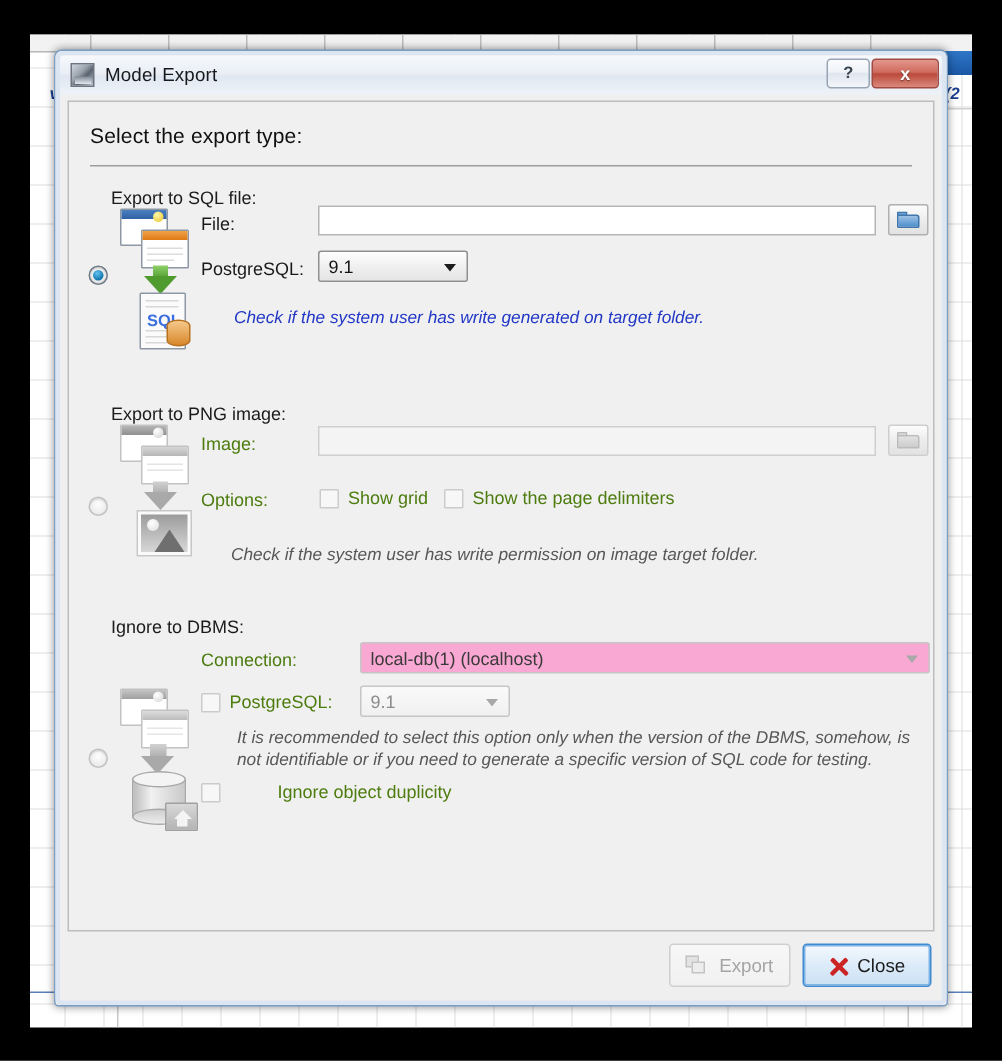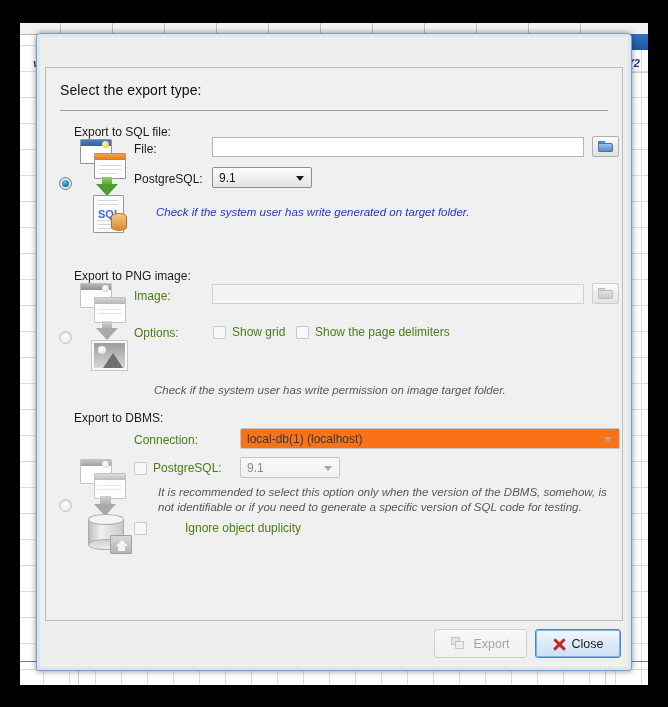--- a/index.html
+++ b/index.html
@@ -84,21 +84,21 @@
   .folder .t{position:absolute;left:0;top:0;width:7px;height:3px;border-radius:1px 1px 0 0;
     background:#6ba0d6;border:1px solid #3f77ad;border-bottom:none;box-sizing:border-box;}
   .folder.dis .b{background:linear-gradient(to bottom,#e2e2e2,#cccccc);border-color:#bbbbbb;}
   .folder.dis .t{background:#d6d6d6;border-color:#bbbbbb;}
 
   .combo{height:21px;border:1px solid #8f8f8f;border-radius:2px;box-sizing:border-box;
     background:linear-gradient(to bottom,#fdfdfd,#f0f0f0 50%,#e4e4e4);
     display:flex;align-items:center;position:relative;padding-left:6px;font-size:12px;color:#151515;}
   .combo .arw{position:absolute;right:7px;top:50%;margin-top:-2px;width:0;height:0;
     border-left:4.5px solid transparent;border-right:4.5px solid transparent;border-top:5px solid #1b1b1b;}
-  .combo.flat{border:1px solid #c6c6c6;background:#f97316;color:#3a3a3a;}
+  .combo.flat{border:1px solid #c6c6c6;background:#f9a8d4;color:#3a3a3a;}
   .combo.flat .arw{border-top-color:#a8a8a8;}
   .combo.dis{border:1px solid #c6c6c6;background:linear-gradient(to bottom,#fafafa,#f0f0f0);color:#8c8c8c;}
   .combo.dis .arw{border-top-color:#a8a8a8;}
 
   .chk{width:13px;height:13px;border:1px solid #b6b6b6;box-sizing:border-box;border-radius:1px;
     background:linear-gradient(to bottom,#ffffff,#f6f6f6);}
   .chk.dis{border-color:#cbcbcb;background:#f7f7f7;}
 
   .hint{font-size:11.5px;font-style:italic;color:#2237c6;}
   .hint.gray{color:#575757;}
@@ -150,20 +150,28 @@
     <span class="bg-txt" style="left:598px;top:34px;">(2</span>
     <div class="bg-vline" style="left:58px;top:11px;bottom:0;"></div>
     <div class="bg-vline" style="left:585px;top:27px;bottom:0;"></div>
     <div class="bg-hline" style="left:58px;top:49px;width:570px;"></div>
     <div class="bg-hline" style="left:0px;top:638px;width:628px;background:#5a7fb5;"></div>
   </div>
 
   <div class="dialog">
     <div class="dlg-frame"></div>
 
+    <div class="titlebar">
+      <span class="title-ico"></span>
+      <span class="title-text">Model Export</span>
+      <span class="tb-btns">
+        <span class="tb-btn">?</span>
+        <span class="tb-btn close">x</span>
+      </span>
+    </div>
 
     <div class="content">
 
       <div class="hdr">Select the export type:</div>
       <div class="hdr-rule"></div>
 
       <div class="grp" style="margin-top:14px;height:133px;">
         <div class="grp-label" style="position:absolute;left:28px;top:0;">Export to SQL file:</div>
 
         <span class="radio on" style="position:absolute;left:13px;top:52px;"></span>
@@ -244,25 +252,25 @@
               <span class="b"></span>
             </span>
         </div>
 
         <div class="lbl dis" style="position:absolute;left:88px;top:57px;">Options:</div>
         <span class="chk dis" style="position:absolute;left:167px;top:57px;"></span>
         <div class="lbl dis" style="position:absolute;left:186px;top:56px;">Show grid</div>
         <span class="chk dis" style="position:absolute;left:250px;top:57px;"></span>
         <div class="lbl dis" style="position:absolute;left:269px;top:56px;text-align:center;">Show the page delimiters</div>
 
-        <div class="hint gray" style="position:absolute;left:108px;top:95px;margin-top:20px;">Check if the system user has write permission on image target folder.</div>
+        <div class="hint gray" style="position:absolute;left:108px;top:95px;">Check if the system user has write permission on image target folder.</div>
       </div>
 
       <div class="grp" style="margin-top:14px;height:178px;">
-        <div class="grp-label" style="position:absolute;left:28px;top:0;">Export to DBMS:</div>
+        <div class="grp-label" style="position:absolute;left:28px;top:0;">Ignore to DBMS:</div>
 
         <span class="radio off" style="position:absolute;left:13px;top:88px;"></span>
 
         <div class="bigicon" style="position:absolute;left:34px;top:48px;height:98px;">
           <div class="win" style="left:0;top:0;width:32px;height:25px;border-color:#c2c2c2;">
             <div class="bar" style="background:linear-gradient(to bottom,#c4c4c4,#a0a0a0);"></div>
             <span style="position:absolute;right:2px;top:1px;width:7px;height:7px;border-radius:50%;background:radial-gradient(circle at 35% 30%,#ffffff,#d4d4d4);"></span>
           </div>
           <div class="win" style="left:14px;top:14px;width:32px;height:26px;border-color:#c2c2c2;">
             <div class="bar" style="background:linear-gradient(to bottom,#dcdcdc,#bcbcbc);"></div>
@@ -299,21 +307,21 @@
 
         <span class="chk dis" style="position:absolute;left:88px;top:111px;"></span>
         <div class="lbl dis" style="position:absolute;left:107px;top:110px;margin-left:32px;">Ignore object duplicity</div>
 
       </div>
 
     </div>
 
     <div class="footer">
       <span style="flex:1"></span>
-      <span class="btn dis" style="width:93px;margin-right:8px;">
+      <span class="btn dis" style="width:81px;margin-right:8px;">
         <span style="position:relative;width:15px;height:13px;display:inline-block;">
           <span style="position:absolute;left:0;top:0;width:9px;height:8px;background:#e3e3e3;border:1px solid #c4c4c4;box-sizing:border-box;"></span>
           <span style="position:absolute;left:4px;top:4px;width:9px;height:8px;background:#ededed;border:1px solid #c4c4c4;box-sizing:border-box;"></span>
         </span>
         <span>Export</span>
       </span>
       <span class="btn focus" style="width:86px;margin-right:2px;">
         <span class="xmark">
             <i></i>
             <i></i>

